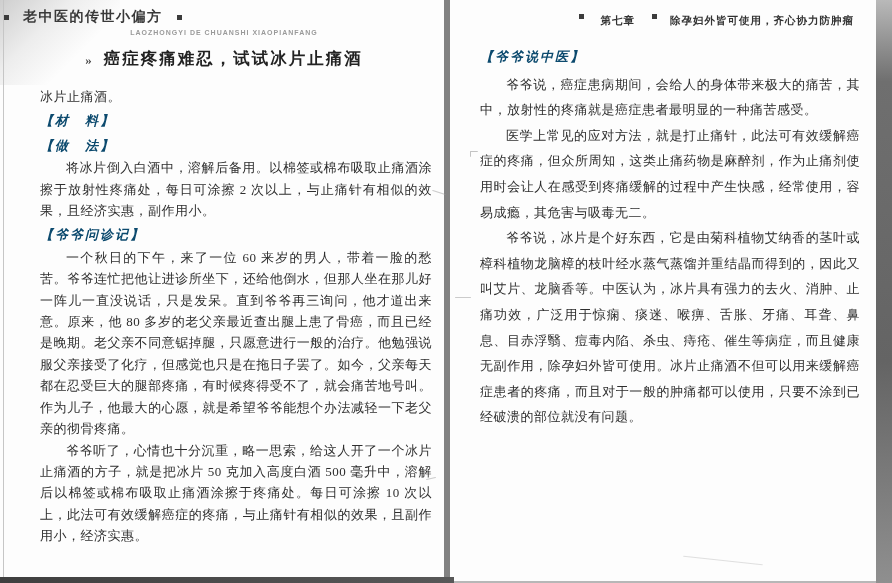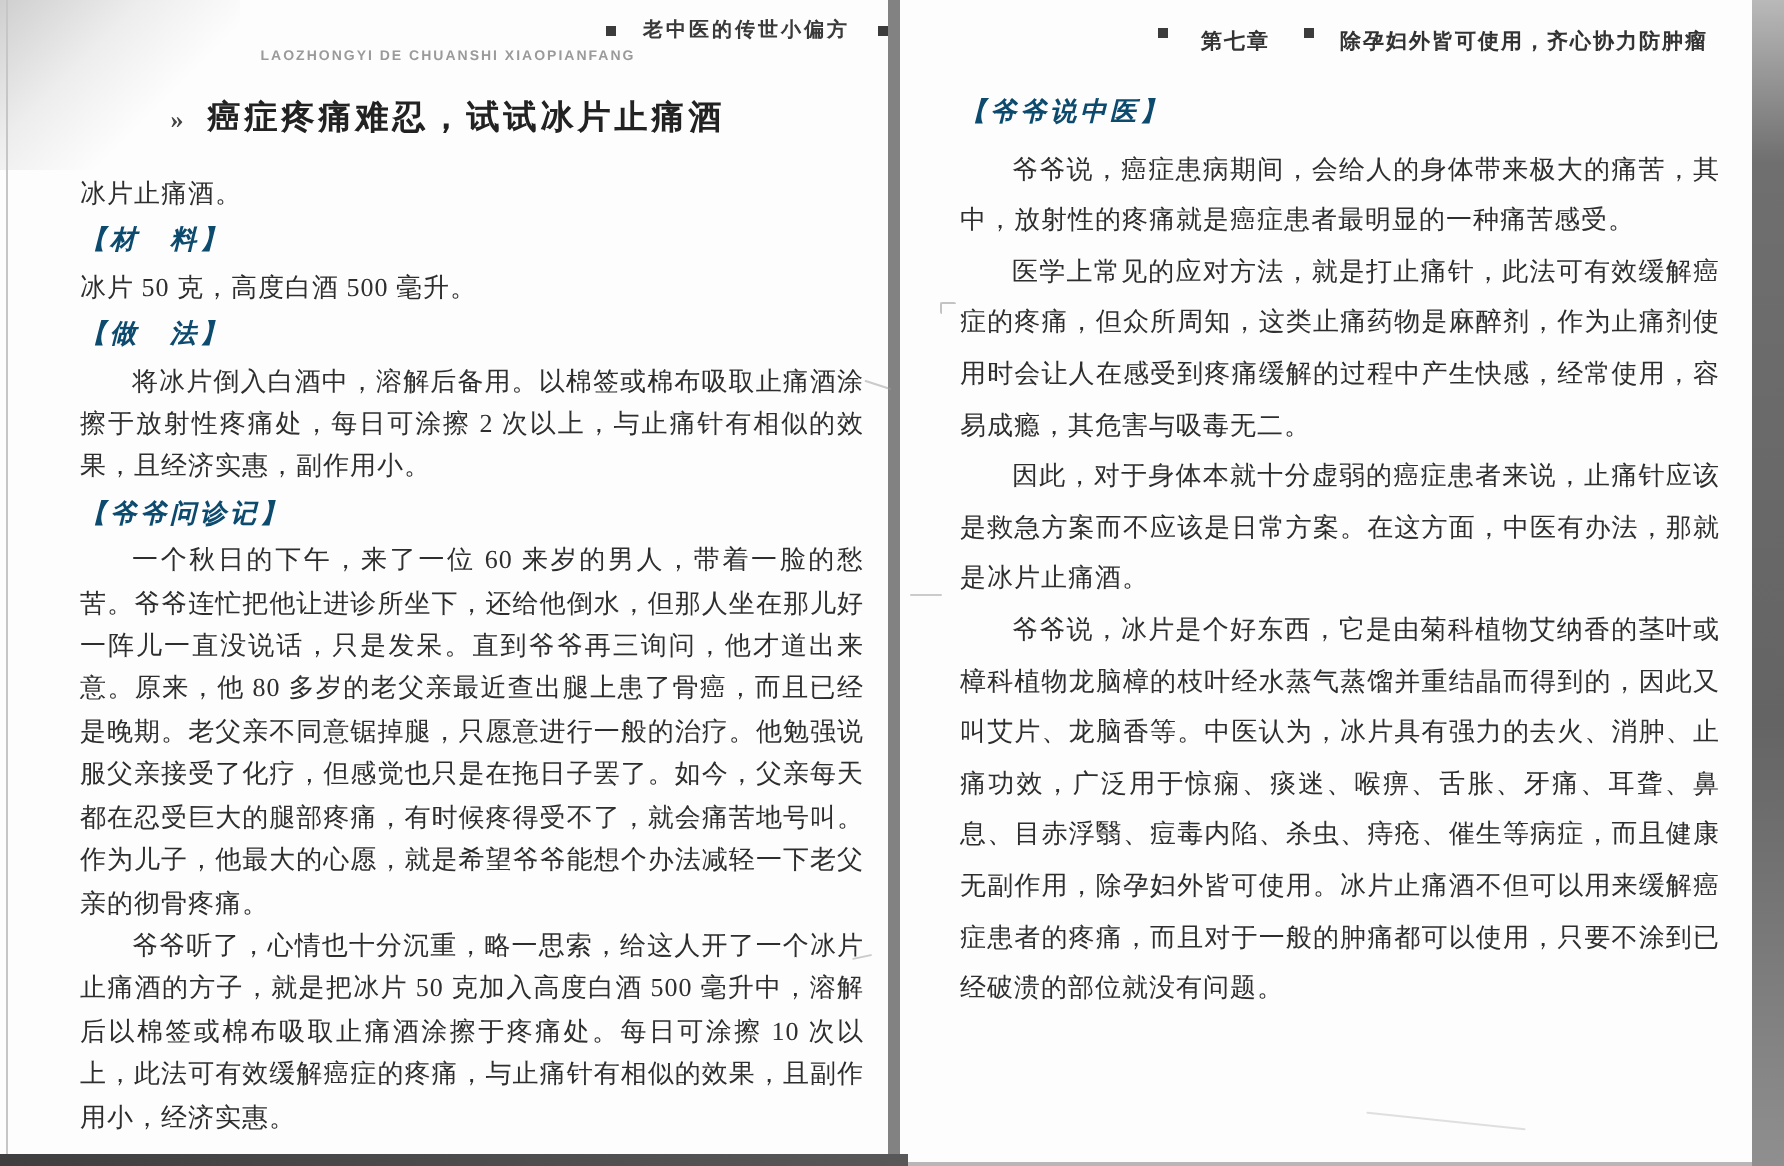--- a/index.html
+++ b/index.html
@@ -26,22 +26,22 @@
   .mark5{left:683px;bottom:22px;width:80px;height:1px;transform:rotate(6deg);opacity:.3;}
 
   
   .page{position:absolute;top:0;bottom:0;}
   .page-left{left:4px;width:440px;}
   .page-right{left:450px;width:426px;}
 
   
   .rh-left{position:absolute;top:8px;left:0;right:0;text-align:center;
     font-family:"Liberation Sans","DejaVu Sans",sans-serif;}
-  .rh-line1{display:flex;align-items:center;justify-content:flex-end;gap:14px;
-    font-size:10px;font-weight:bold;letter-spacing:1.5px;color:#3a3a3a;}
+  .rh-line1{display:flex;align-items:center;justify-content:flex-start;gap:14px;
+    font-size:14px;font-weight:bold;letter-spacing:1.5px;color:#3a3a3a;}
   .rh-line2{margin-top:3px;font-size:7px;letter-spacing:1px;color:#9a9a9a;font-weight:bold;}
   .sq{display:inline-block;width:5px;height:5px;background:#3c3c3c;}
   .rh-right{position:absolute;top:14px;left:0;right:22px;display:flex;align-items:flex-start;
     justify-content:flex-end;gap:13px;font-family:"Liberation Sans","DejaVu Sans",sans-serif;
     font-size:10.5px;font-weight:bold;letter-spacing:1px;color:#333;}
   .rh-right .chapter{margin:0 4px;}
 
   
   .article-title{position:absolute;top:48px;left:0;right:0;text-align:center;margin:0;
     font-family:Liberation Serif, serif;
@@ -76,21 +76,20 @@
       <div class="rh-line2">LAOZHONGYI DE CHUANSHI XIAOPIANFANG</div>
     </div>
 
     <h1 class="article-title">
       <span class="chev">»</span><span>癌症疼痛难忍，试试冰片止痛酒</span>
     </h1>
 
     <div class="content content-left">
         <p class="para">冰片止痛酒。</p>
         <div class="sec-heading">【材　料】</div>
-        <p class="para">冰片 50 克，高度白酒 500 毫升。</p>
         <div class="sec-heading">【做　法】</div>
         <p class="para indent">将冰片倒入白酒中，溶解后备用。以棉签或棉布吸取止痛酒涂擦于放射性疼痛处，每日可涂擦 2 次以上，与止痛针有相似的效果，且经济实惠，副作用小。</p>
         <div class="sec-heading">【爷爷问诊记】</div>
         <p class="para indent">一个秋日的下午，来了一位 60 来岁的男人，带着一脸的愁苦。爷爷连忙把他让进诊所坐下，还给他倒水，但那人坐在那儿好一阵儿一直没说话，只是发呆。直到爷爷再三询问，他才道出来意。原来，他 80 多岁的老父亲最近查出腿上患了骨癌，而且已经是晚期。老父亲不同意锯掉腿，只愿意进行一般的治疗。他勉强说服父亲接受了化疗，但感觉也只是在拖日子罢了。如今，父亲每天都在忍受巨大的腿部疼痛，有时候疼得受不了，就会痛苦地号叫。作为儿子，他最大的心愿，就是希望爷爷能想个办法减轻一下老父亲的彻骨疼痛。</p>
         <p class="para indent">爷爷听了，心情也十分沉重，略一思索，给这人开了一个冰片止痛酒的方子，就是把冰片 50 克加入高度白酒 500 毫升中，溶解后以棉签或棉布吸取止痛酒涂擦于疼痛处。每日可涂擦 10 次以上，此法可有效缓解癌症的疼痛，与止痛针有相似的效果，且副作用小，经济实惠。</p>
       </div>
   </div>
 
   <div class="seam"></div>
 
@@ -99,21 +98,20 @@
       <span class="sq"></span>
       <span class="chapter">第七章</span>
       <span class="sq"></span>
       <span>除孕妇外皆可使用，齐心协力防肿瘤</span>
     </div>
 
     <div class="content content-right">
         <div class="sec-heading">【爷爷说中医】</div>
         <p class="para indent">爷爷说，癌症患病期间，会给人的身体带来极大的痛苦，其中，放射性的疼痛就是癌症患者最明显的一种痛苦感受。</p>
         <p class="para indent">医学上常见的应对方法，就是打止痛针，此法可有效缓解癌症的疼痛，但众所周知，这类止痛药物是麻醉剂，作为止痛剂使用时会让人在感受到疼痛缓解的过程中产生快感，经常使用，容易成瘾，其危害与吸毒无二。</p>
-        <p class="para indent">因此，对于身体本就十分虚弱的癌症患者来说，止痛针应该是救急方案而不应该是日常方案。在这方面，中医有办法，那就是冰片止痛酒。</p>
         <p class="para indent">爷爷说，冰片是个好东西，它是由菊科植物艾纳香的茎叶或樟科植物龙脑樟的枝叶经水蒸气蒸馏并重结晶而得到的，因此又叫艾片、龙脑香等。中医认为，冰片具有强力的去火、消肿、止痛功效，广泛用于惊痫、痰迷、喉痹、舌胀、牙痛、耳聋、鼻息、目赤浮翳、痘毒内陷、杀虫、痔疮、催生等病症，而且健康无副作用，除孕妇外皆可使用。冰片止痛酒不但可以用来缓解癌症患者的疼痛，而且对于一般的肿痛都可以使用，只要不涂到已经破溃的部位就没有问题。</p>
       </div>
   </div>
 
   <div class="edge-band"></div>
   <div class="bottom-band-left"></div>
   <div class="bottom-band-right"></div>
   <div class="scan-mark mark1"></div>
   <div class="scan-mark mark2"></div>
   <div class="scan-mark mark3"></div>

